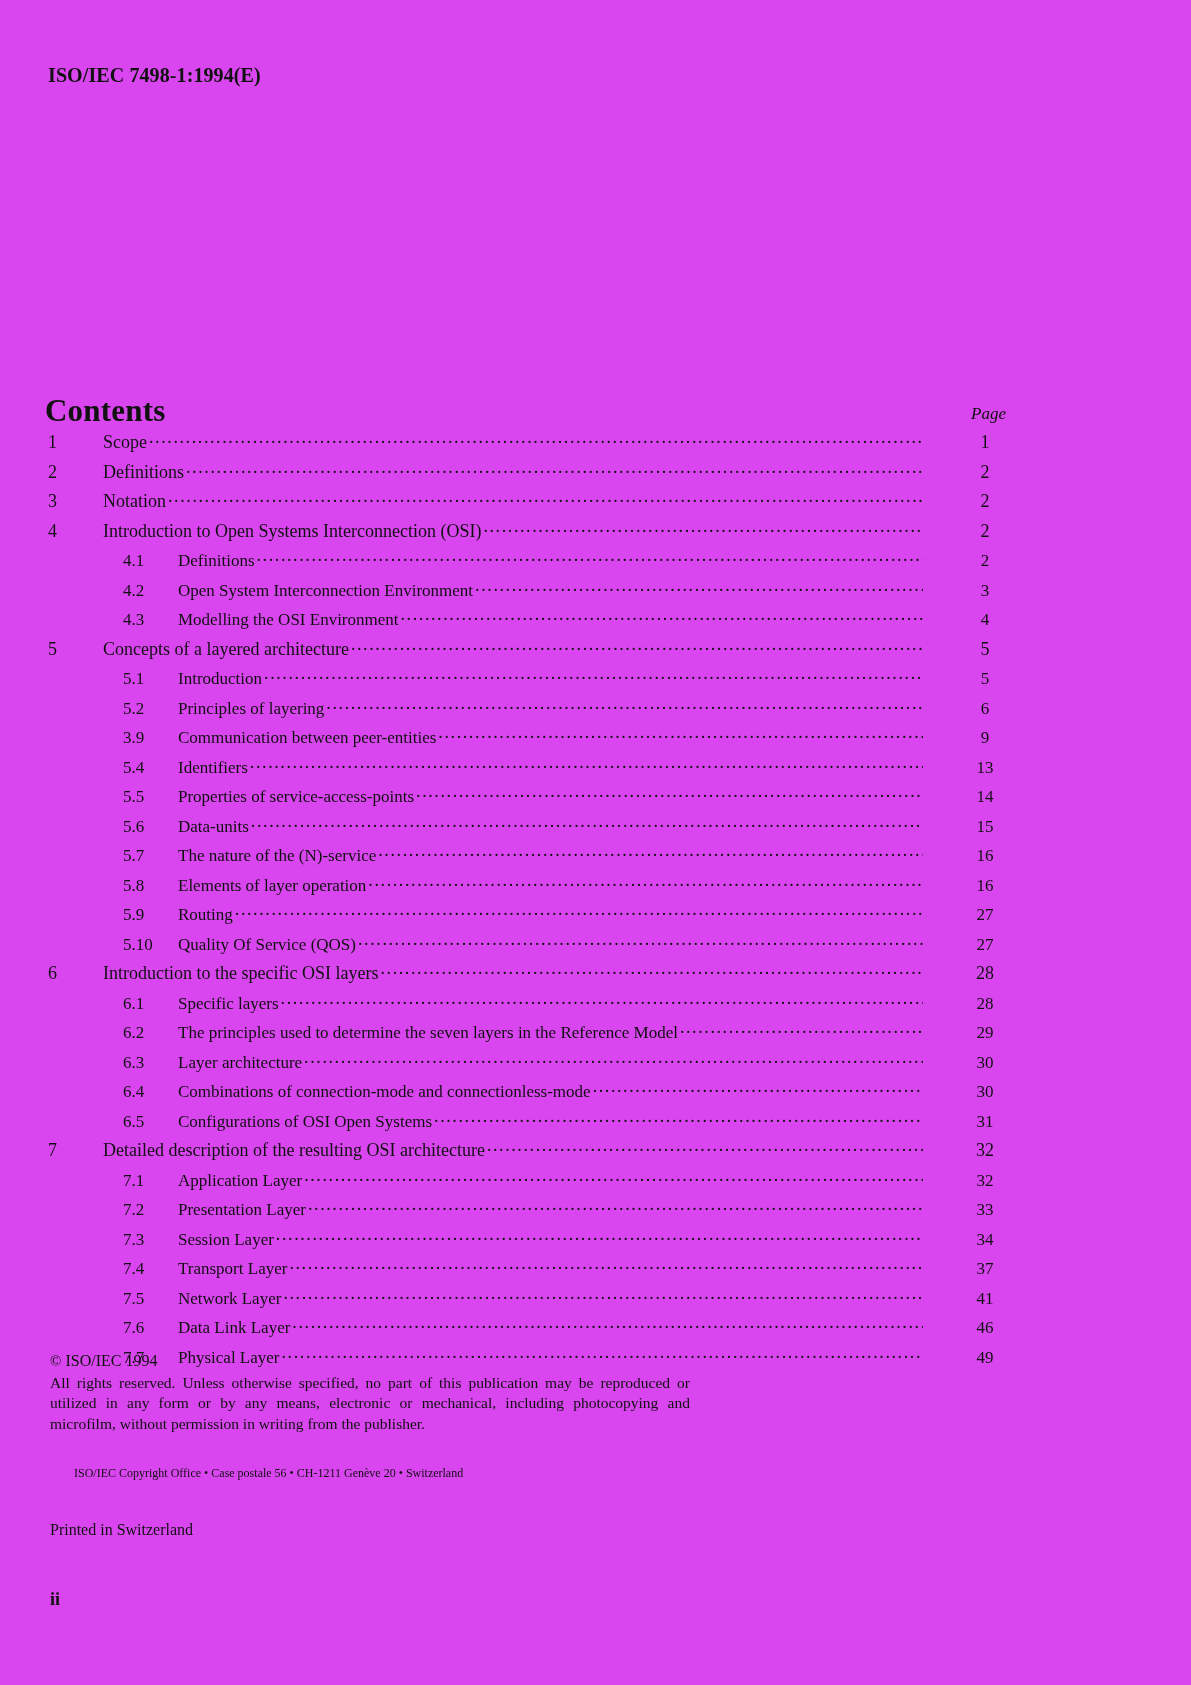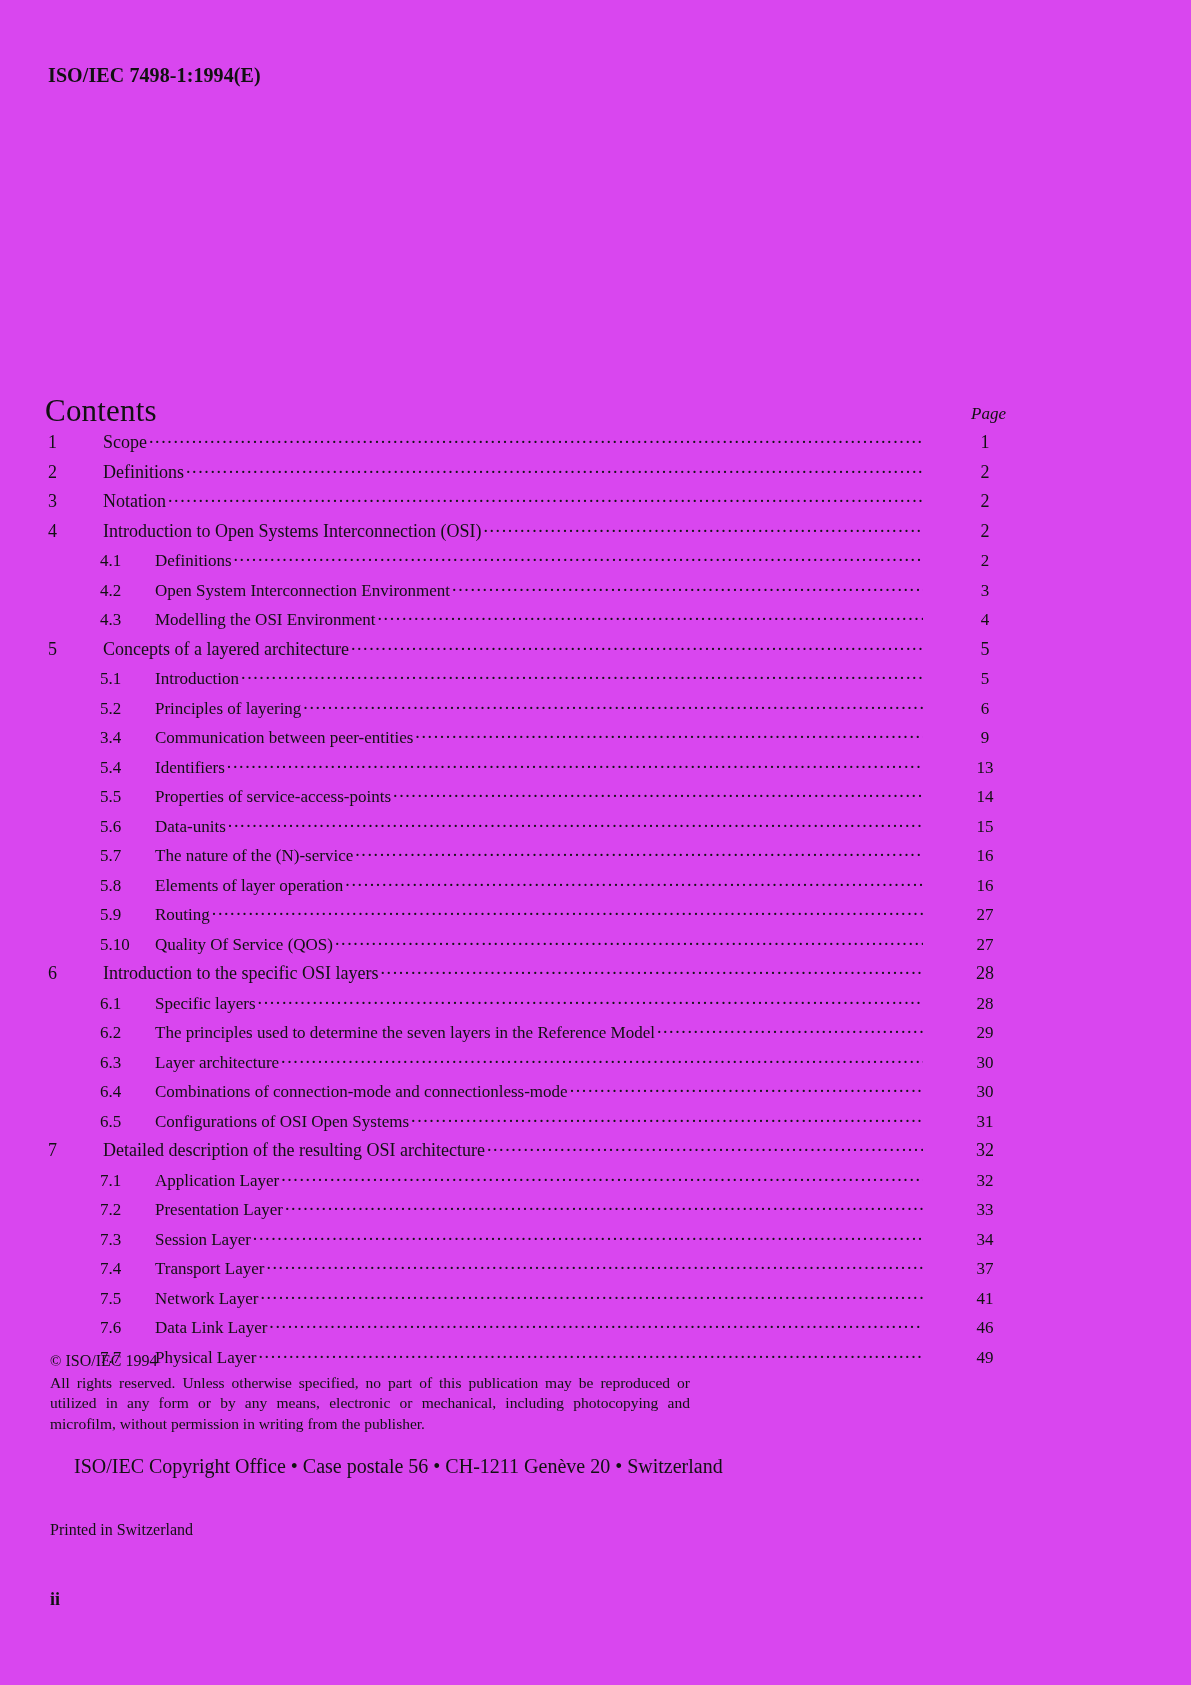--- a/index.html
+++ b/index.html
@@ -31,21 +31,21 @@
     letter-spacing: 0.1px;
     font-family: "Liberation Serif", "DejaVu Serif", serif;
   }
 
   
   .contents-title {
     position: absolute;
     left: 45px;
     top: 372px;
     font-size: 31px;
-    font-weight: normal;
+    font-weight: bold;
     letter-spacing: 0.2px;
   }
 
   
   .page-label {
     position: absolute;
     right: 185px;
     top: 404px;
     font-size: 17px;
     font-style: italic;
@@ -69,21 +69,21 @@
     flex: 0 0 auto;
     font-size: 18px;
     text-align: left;
   }
   .toc-row.lvl1 .toc-num {
     width: 55px;
     padding-left: 3px;
   }
   .toc-row.lvl2 .toc-num {
     width: 55px;
-    margin-left: 55px;
+    margin-left: 78px;
     font-size: 17px;
     font-family: Liberation Serif, serif;
   }
   .toc-title {
     flex: 0 0 auto;
     font-size: 18px;
     white-space: nowrap;
   }
   .toc-row.lvl2 .toc-title {
     font-size: 17px;
@@ -131,23 +131,23 @@
   }
   .colophon .copyline .cmark {
     font-size: 15px;
   }
   .colophon .rights {
     text-align: justify;
     font-size: 15.5px;
     line-height: 1.33;
   }
   .colophon .office {
-    margin-top: 18px;
+    margin-top: 31px;
     padding-left: 24px;
-    font-size: 20px;
+    font-size: 12px;
     white-space: nowrap;
   }
   .printed {
     position: absolute;
     left: 50px;
     top: 1521px;
     font-size: 16px;
   }
 
   
@@ -225,21 +225,21 @@
         <span class="toc-leader"></span>
         <span class="toc-page">5</span>
       </div>
       <div class="toc-row lvl2">
         <span class="toc-num">5.2</span>
         <span class="toc-title">Principles of layering</span>
         <span class="toc-leader"></span>
         <span class="toc-page">6</span>
       </div>
       <div class="toc-row lvl2">
-        <span class="toc-num">3.4</span>
+        <span class="toc-num">3.9</span>
         <span class="toc-title">Communication between peer-entities</span>
         <span class="toc-leader"></span>
         <span class="toc-page">9</span>
       </div>
       <div class="toc-row lvl2">
         <span class="toc-num">5.4</span>
         <span class="toc-title">Identifiers</span>
         <span class="toc-leader"></span>
         <span class="toc-page">13</span>
       </div>

